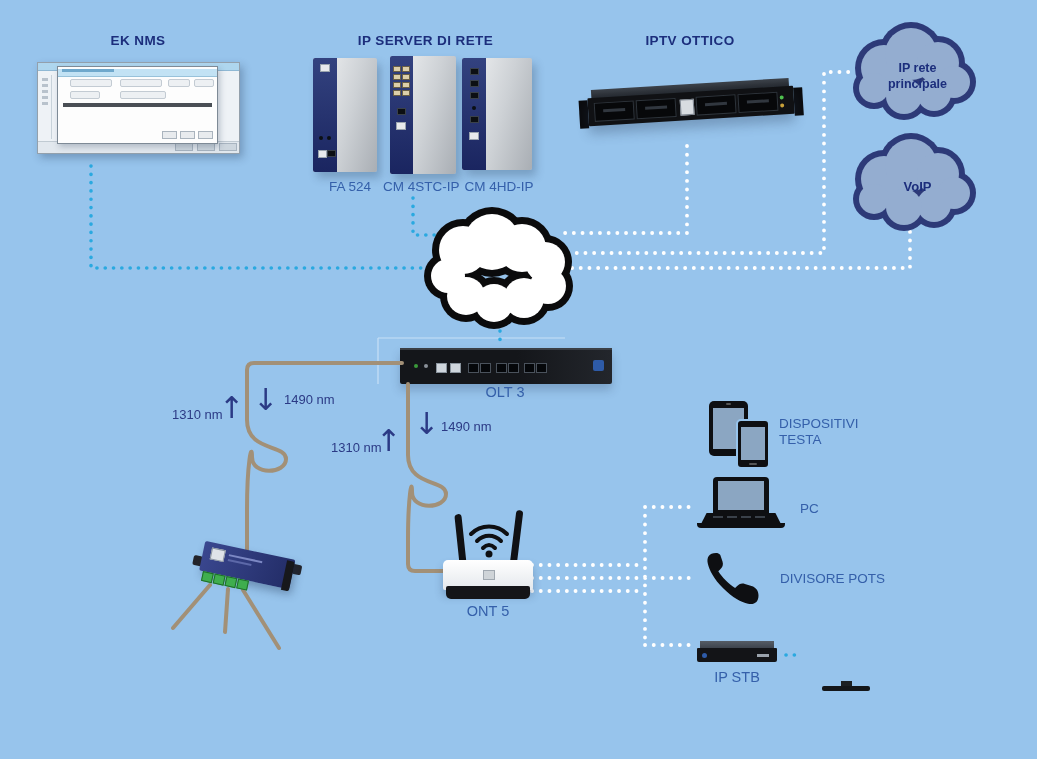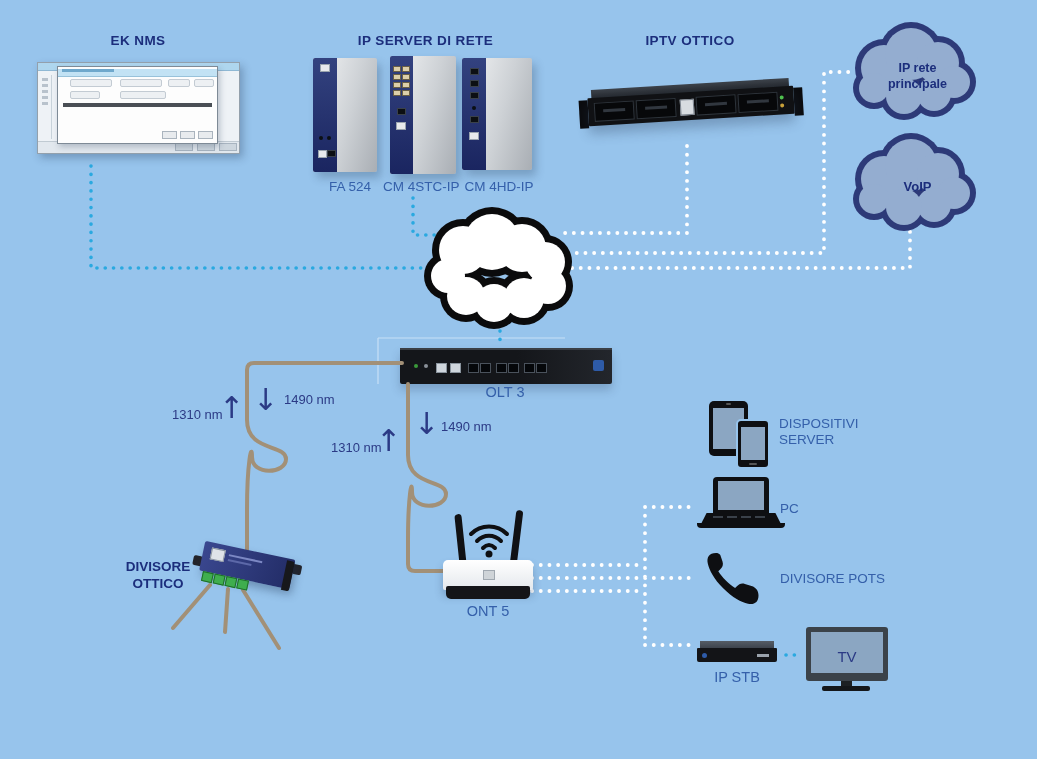--- a/index.html
+++ b/index.html
@@ -318,24 +318,20 @@
       <div class="sp-chip"></div>
       <div class="sp-line"></div>
       <div class="sp-line2"></div>
       <div class="sp-cap"></div>
     </div>
     <div class="sp-green" style="left:8px;top:32px"></div>
     <div class="sp-green" style="left:20px;top:32px"></div>
     <div class="sp-green" style="left:32px;top:32px"></div>
     <div class="sp-green" style="left:44px;top:32px"></div>
   </div>
-  <div class="lbl navybold" style="left:108px;top:558px;width:100px;font-size:13.5px;line-height:17px;text-align:center">
-    <div>DIVISORE</div>
-    <div>OTTICO</div>
-  </div>
 
   <div class="antenna" style="left:457px;top:514px;height:52px;transform:rotate(-6deg)"></div>
   <div class="antenna" style="left:513px;top:510px;height:56px;transform:rotate(7deg)"></div>
   <svg class="wifi" style="left:464px;top:520px" width="50" height="40" viewBox="0 0 50 40">
     <g fill="none" stroke="#0e0f12" stroke-width="4" stroke-linecap="round">
       <path d="M7 14 C17 4 33 4 43 14"></path>
       <path d="M13 21 C20 14 30 14 37 21"></path>
       <path d="M19 28 C23 24 27 24 31 28"></path>
     </g>
     <circle cx="25" cy="34" r="3.5" fill="#0e0f12"></circle>
@@ -349,50 +345,45 @@
   <div class="tabletb" style="left:709px;top:401px;width:39px;height:55px">
     <div class="screenb" style="left:4px;top:7px;right:4px;bottom:7px"></div>
     <div style="position:absolute;left:17px;top:2px;width:5px;height:2px;background:#555;border-radius:1px"></div>
   </div>
   <div class="tabletb" style="left:736px;top:419px;width:30px;height:46px;border:2px solid var(--background)">
     <div class="screenb" style="left:3px;top:6px;right:3px;bottom:7px"></div>
     <div style="position:absolute;left:11px;bottom:2px;width:8px;height:2px;background:#555;border-radius:1px"></div>
   </div>
   <div class="lbl dev" style="left:779px;top:416px;line-height:16px">
     <div>DISPOSITIVI</div>
-    <div>SERVER</div>
+    <div>TESTA</div>
   </div>
 
   <div class="lap-scr">
       <div class="screenb" style="left:5px;top:4px;right:5px;bottom:4px"></div>
     </div>
   <div class="lap-base">
     <div class="key" style="left:12px"></div>
       <div class="key" style="left:26px"></div>
       <div class="key" style="left:40px"></div>
       <div class="key" style="left:54px"></div>
   </div>
   <div class="lap-lip"></div>
-  <div class="lbl dev" style="left:780px;top:501px">PC</div>
+  <div class="lbl dev" style="left:800px;top:501px">PC</div>
 
   <svg class="dvc" style="left:700px;top:548px" width="68" height="64" viewBox="0 0 64 64">
     <path fill="#0e0f12" d="M14 5 C7 5 4.5 9.5 5.8 15.5 c1.4 6.6 6 15.4 15.4 24.8 s18.2 14 24.8 15.4 c6 1.3 10.5 -1.2 10.5 -8.2 c0 -4.6 -2.4 -8 -7 -9.4 l-6.6 -2.2 c-3.4 -1.1 -5.8 0 -8 2.4 l-1.8 1.8 c-5.6 -3.4 -13.4 -11.2 -16.8 -16.8 l1.8 -1.8 c2.4 -2.2 3.5 -4.6 2.4 -8 L18.3 7 C17 5.6 15.8 5 14 5 z"></path>
   </svg>
   <div class="lbl dev" style="left:780px;top:571px">DIVISORE POTS</div>
 
   <div class="stb">
     <div class="stb-top"></div>
     <div class="stb-front">
       <div style="position:absolute;left:5px;top:5px;width:5px;height:5px;border-radius:50%;background:#2e5ba8"></div>
       <div style="position:absolute;right:8px;top:6px;width:12px;height:3px;background:#9aa2ab"></div>
     </div>
   </div>
   <div class="lbl dev dev-c" style="left:700px;top:669px;width:74px;font-size:14.5px">IP STB</div>
 
-  <div class="tv">
-    <div class="tv-scr">
-      <div class="lbl" style="left:0;right:0;top:16px;text-align:center;font-size:15px;color:#2b3a85">TV</div>
-    </div>
-  </div>
   <div class="tv-neck"></div>
   <div class="tv-base"></div>
 
 </div>
 
 </body></html>

